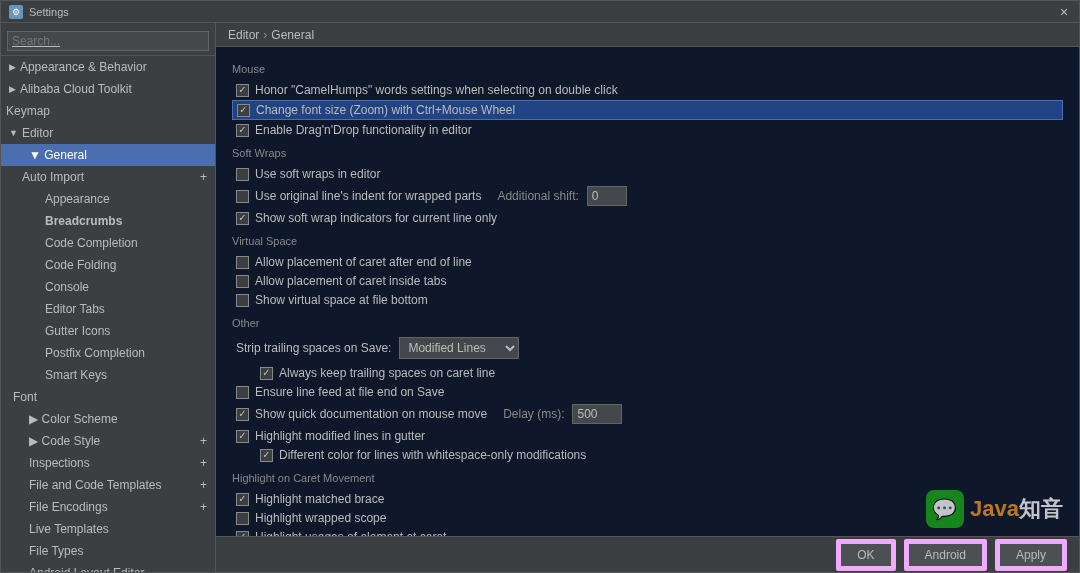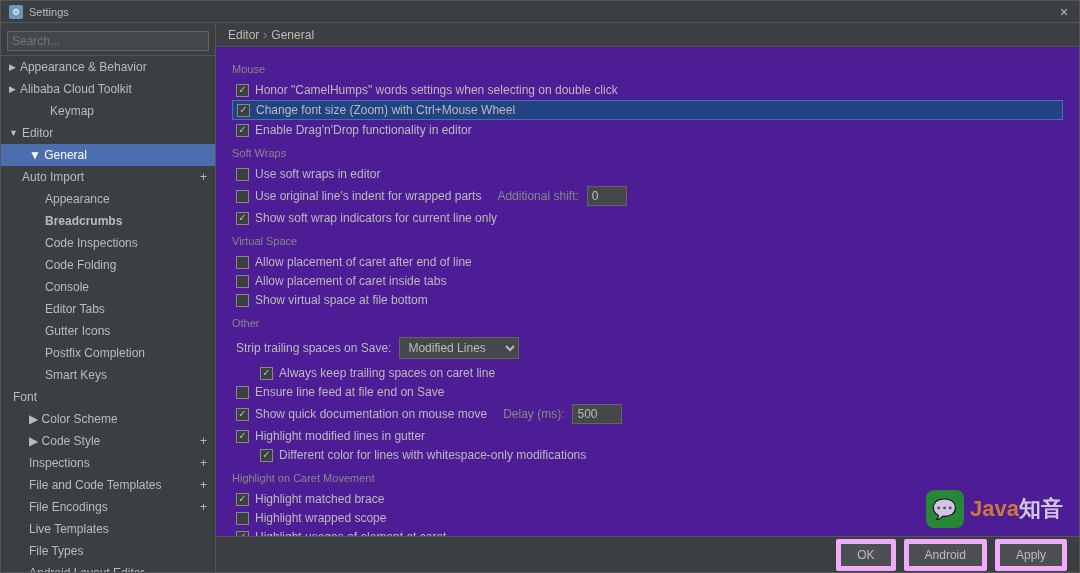--- a/index.html
+++ b/index.html
@@ -133,21 +133,21 @@
       font-size: 12px;
     }
     .breadcrumb-sep {
       color: #888;
       font-size: 12px;
     }
     .settings-content {
       flex: 1;
       overflow-y: auto;
       padding: 8px 16px;
-      background: #4c1d95;
+      background: #0f172a;
     }
     .settings-content::-webkit-scrollbar { width: 6px; }
     .settings-content::-webkit-scrollbar-track { background: #3c3f41; }
     .settings-content::-webkit-scrollbar-thumb { background: #5a5a5a; }
     .section-label {
       color: #888888;
       font-size: 11px;
       margin: 8px 0 6px 0;
     }
     .checkbox-row {
@@ -263,20 +263,21 @@
       border-bottom: 1px solid #555;
     }
     .search-input {
       background: #45484a;
       border: 1px solid #646464;
       color: #bbbbbb;
       font-size: 12px;
       padding: 2px 4px;
       width: 100%;
       height: 20px;
+      text-decoration: underline;
     }
   </style>
 </head>
 <body>
 
 <div class="window">
 
   <div class="title-bar">
     <div class="title-bar-left">
       <div class="title-icon">⚙</div>
@@ -295,21 +296,21 @@
       <div class="sidebar-section">
         <span class="arrow">▶</span>
         <span>Appearance &amp; Behavior</span>
       </div>
 
       <div class="sidebar-section">
         <span class="arrow">▶</span>
         <span>Alibaba Cloud Toolkit</span>
       </div>
 
-      <div class="sidebar-item" style="padding-left:5px;margin-left:44px;">
+      <div class="sidebar-item" style="padding-left:5px;">
         <div class="item-left">
           <span>Keymap</span>
         </div>
       </div>
 
       <div class="sidebar-section">
         <span class="arrow">▼</span>
         <span>Editor</span>
       </div>
 
@@ -327,21 +328,21 @@
 
       <div class="sidebar-child" style="padding-left:44px;">
         <span>Appearance</span>
       </div>
 
       <div class="sidebar-child" style="padding-left:44px;font-weight:bold;">
         <span>Breadcrumbs</span>
       </div>
 
       <div class="sidebar-child" style="padding-left:44px;">
-        <span>Code Inspections</span>
+        <span>Code Completion</span>
       </div>
 
       <div class="sidebar-child" style="padding-left:44px;">
         <span>Code Folding</span>
       </div>
 
       <div class="sidebar-child" style="padding-left:44px;">
         <span>Console</span>
       </div>
 

